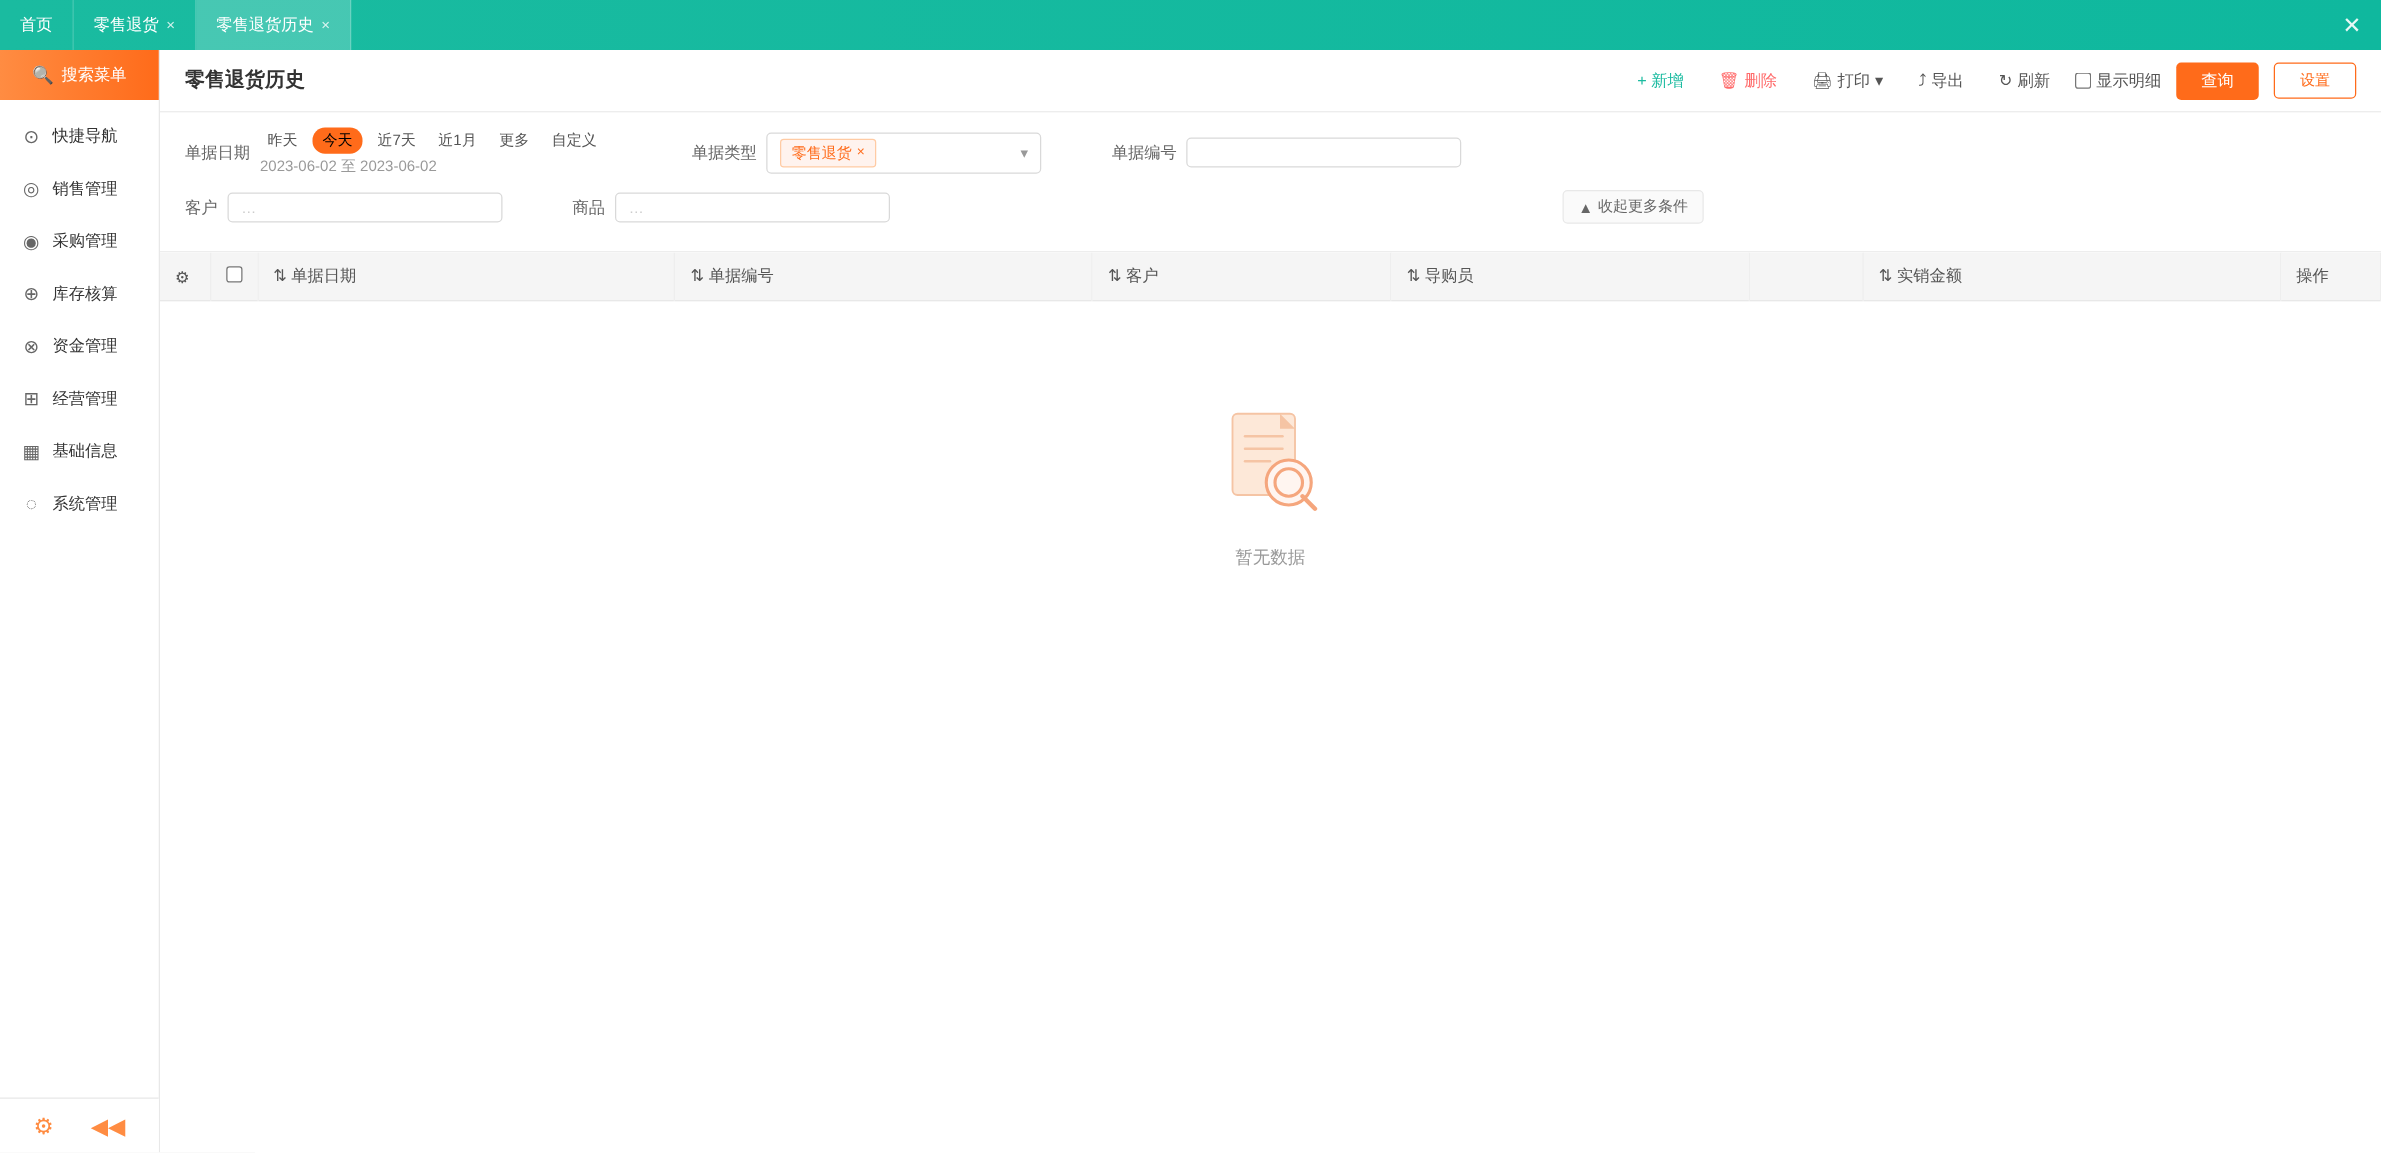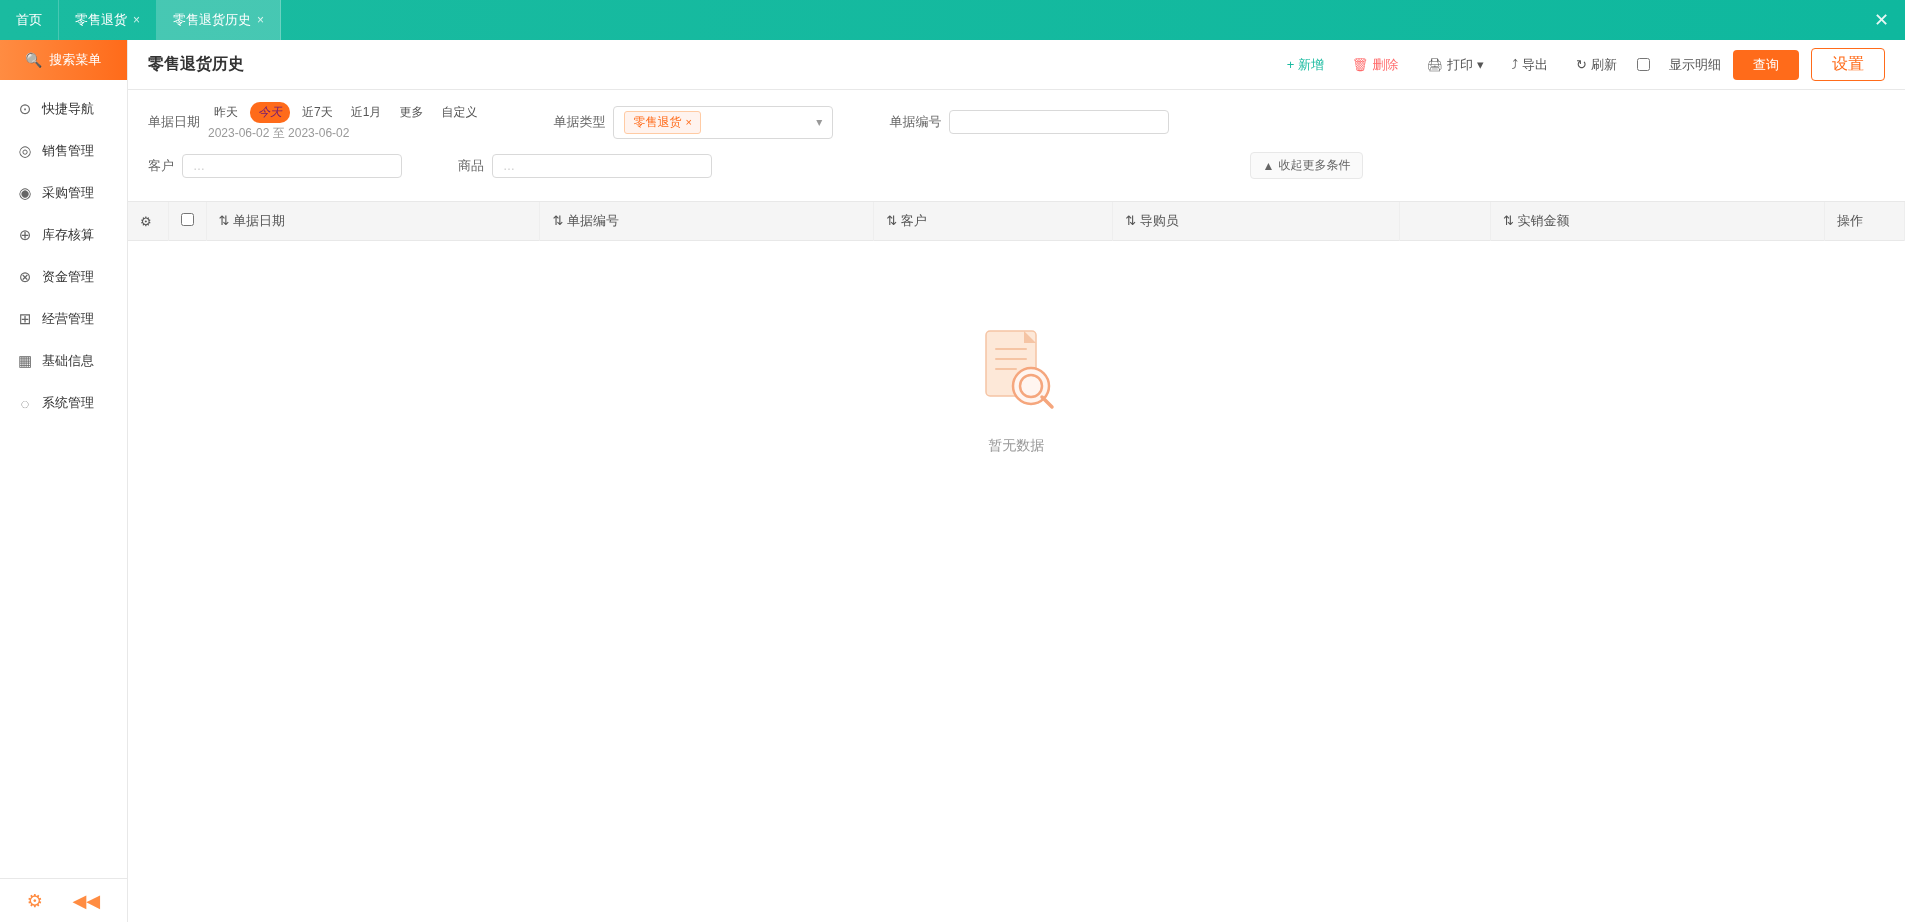--- a/index.html
+++ b/index.html
@@ -173,26 +173,26 @@
       cursor: pointer;
       font-size: 13px;
     }
     .settings-btn {
       background: #fff;
       color: #ff6b1a;
       border: 1px solid #ff6b1a;
       padding: 5px 20px;
       border-radius: 4px;
       cursor: pointer;
-      font-size: 16px;
+      font-size: 12px;
     }
     .display-check {
       display: flex;
       align-items: center;
-      gap: 19px;
+      gap: 4px;
       font-size: 13px;
       color: #555;
       cursor: pointer;
     }
 
     
     .filter-area {
       background: #fff;
       padding: 12px 20px;
       border-bottom: 1px solid #e8e8e8;
@@ -221,24 +221,23 @@
     }
     .date-btn {
       font-size: 12px;
       color: #555;
       cursor: pointer;
       padding: 2px 6px;
       border-radius: 3px;
     }
     .date-btn.active {
       background: #ff6b1a;
-      color: #701a75;
+      color: #000000;
       border-radius: 10px;
       padding: 2px 8px;
-      font-style: italic;
     }
     .date-range {
       font-size: 12px;
       color: #999;
       display: block;
       margin-top: 2px;
     }
     .filter-input {
       border: 1px solid #d9d9d9;
       border-radius: 4px;

